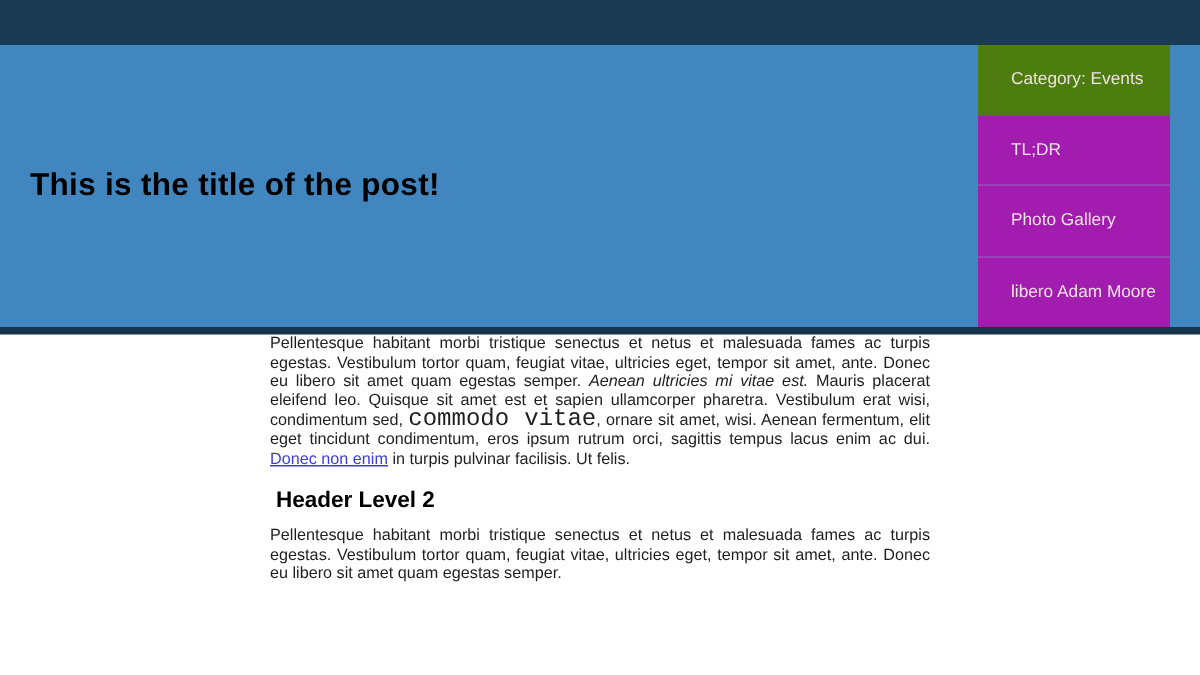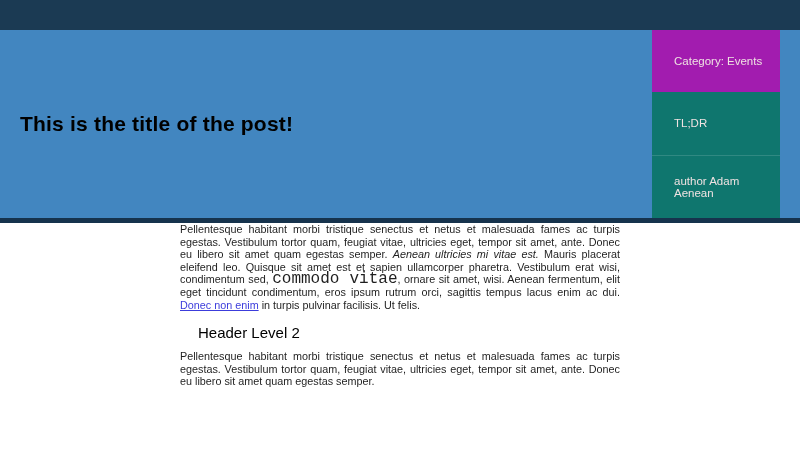--- a/index.html
+++ b/index.html
@@ -32,26 +32,26 @@
   .sidebar {
     position: absolute;
     top: 0; right: 20px;
     width: 128px; height: 188px;
     display: flex; flex-direction: column;
   }
   .sb-item {
     flex: 1;
     display: flex; align-items: center;
     padding-left: 22px;
-    background: #0f766e;
+    background: #a21caf;
     color: #efe2e2;
     font-size: 11.5px;
     cursor: pointer;
   }
-  .sb-item-0 { background: #a21caf; text-align: center; }
+  .sb-item-0 { background: #4d7c0f; text-align: center; }
   .sb-item + .sb-item { border-top: 1px solid rgba(255,255,255,0.14); }
   .sb-item-1 { border-top: none !important; }
 
   .content {
     width: 440px;
     margin: 0 auto;
     color: #1f1f1f;
   }
   .article-heading {
     margin: 13px 0 11px;
@@ -70,23 +70,23 @@
   .content p code {
     font-family: "Liberation Mono", "DejaVu Sans Mono", monospace;
     font-size: 16px;
   }
   .content a {
     color: #3c3cdb;
     text-decoration: underline;
     cursor: pointer;
   }
   .subheading {
-    margin: 13px 18px 9px;
+    margin: 13px 4px 9px;
     font-size: 15px;
-    font-weight: normal;
+    font-weight: bold;
     color: #000000;
   }
   .content ol {
     margin: 0 0 11px;
     padding-left: 27px;
     font-size: 10.8px;
     line-height: 13.5px;
   }
 </style>
 </head>
@@ -99,22 +99,25 @@
   <section class="hero">
     <h1 class="hero-title">This is the title of the post!</h1>
 
     <aside class="sidebar">
       <div class="sb-item sb-item-0">
         <span>Category: Events</span>
       </div>
       <div class="sb-item sb-item-1">
         <span>TL;DR</span>
       </div>
+      <div class="sb-item sb-item-2">
+        <span>Photo Gallery</span>
+      </div>
       <div class="sb-item sb-item-3">
-        <span>author Adam Aenean</span>
+        <span>libero Adam Moore</span>
       </div>
     </aside>
   </section>
 
   <div class="hero-strip"></div>
 
   <main class="content">
 
     <p><strong>Pellentesque habitant morbi tristique</strong><span> senectus et netus et malesuada fames ac turpis egestas. Vestibulum tortor quam, feugiat vitae, ultricies eget, tempor sit amet, ante. Donec eu libero sit amet quam egestas semper. </span><em>Aenean ultricies mi vitae est.</em><span> Mauris placerat eleifend leo. Quisque sit amet est et sapien ullamcorper pharetra. Vestibulum erat wisi, condimentum sed, </span><code>commodo vitae</code><span>, ornare sit amet, wisi. Aenean fermentum, elit eget tincidunt condimentum, eros ipsum rutrum orci, sagittis tempus lacus enim ac dui. </span><a href="#">Donec non enim</a><span> in turpis pulvinar facilisis. Ut felis.</span></p>
 

